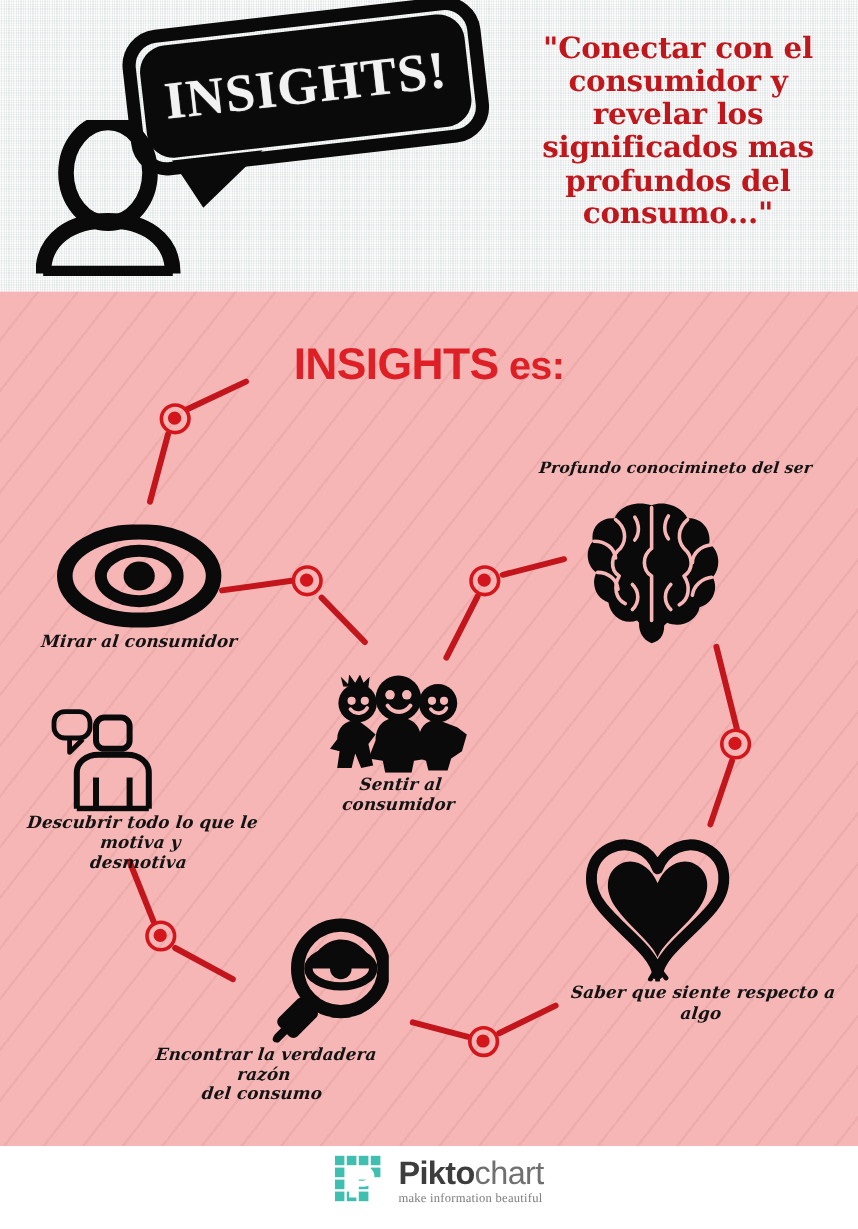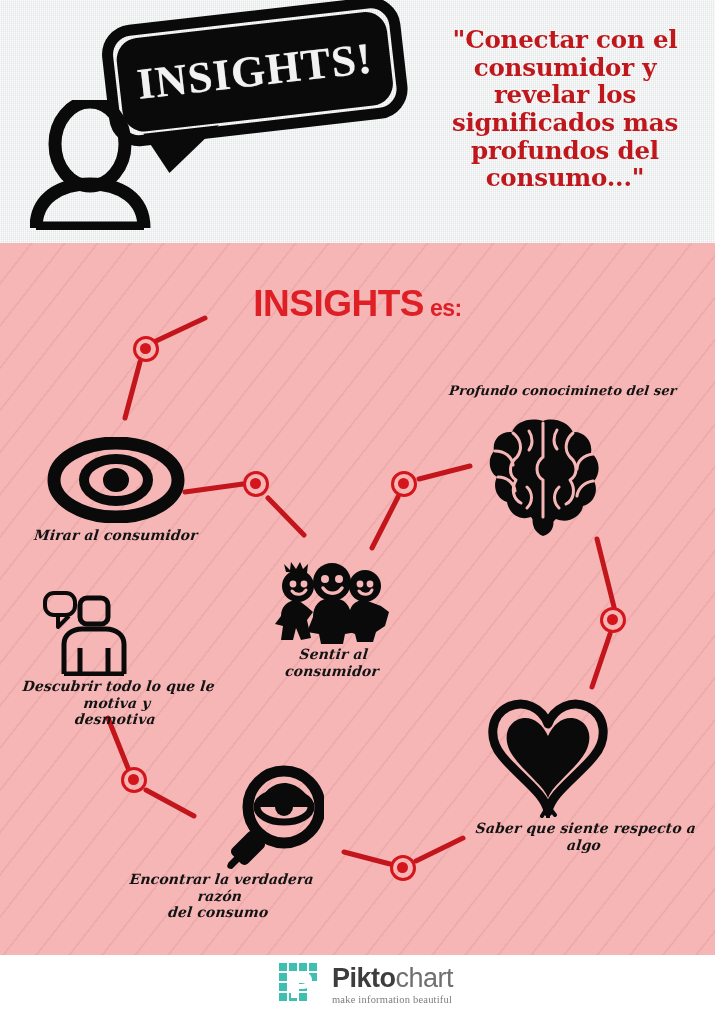--- a/index.html
+++ b/index.html
@@ -130,21 +130,21 @@
     top: 283px;
     width: 715px;
     text-align: center;
     color: #de1f26;
     font-family: "Liberation Sans", sans-serif;
     font-weight: 700;
     font-size: 37px;
     letter-spacing: -0.5px;
   }
   .main-title .sub {
-    font-size: 23px;
+    font-size: 33px;
   }
 
   
   .connectors {
     position: absolute;
     left: 0; top: 0;
     width: 715px;
     height: 1024px;
     pointer-events: none;
   }

